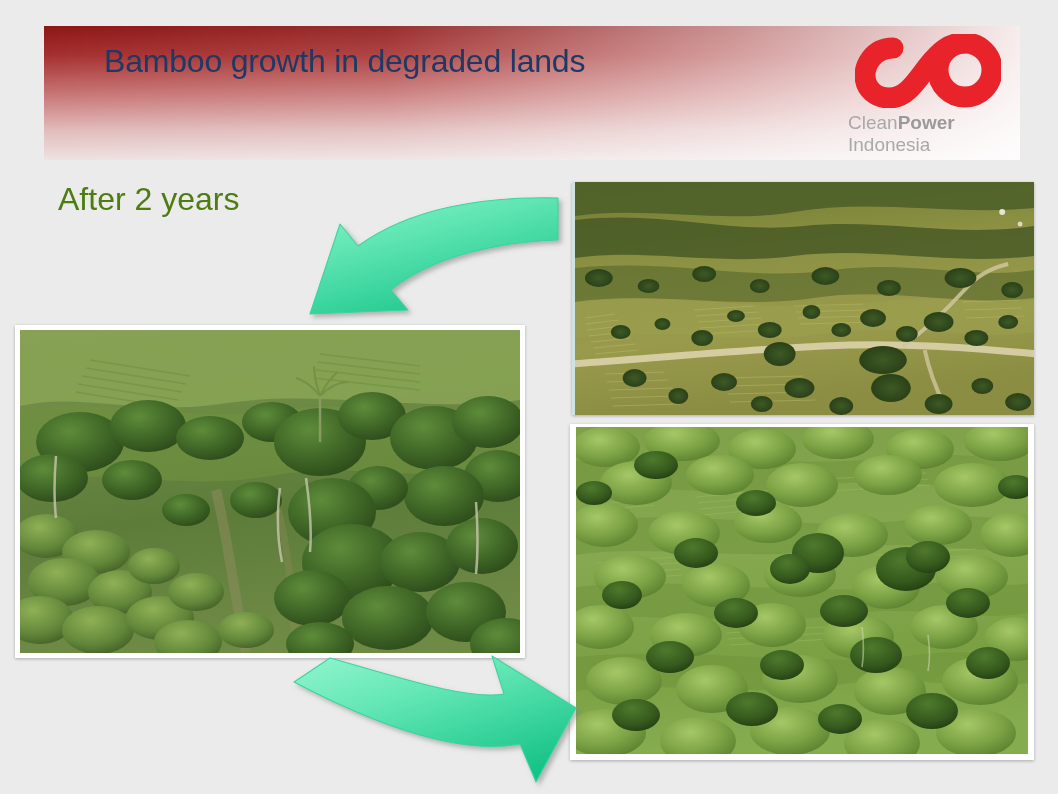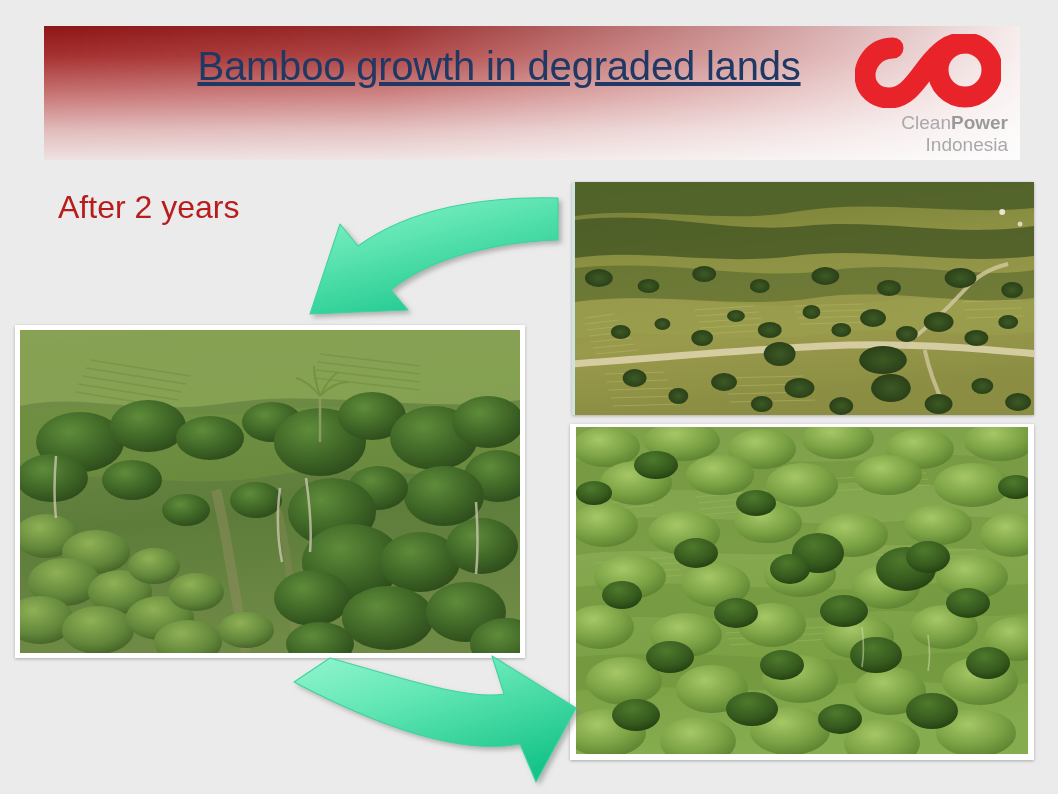--- a/index.html
+++ b/index.html
@@ -33,27 +33,26 @@
     background:
       linear-gradient(to right, rgba(255,255,255,0) 0%, rgba(255,255,255,0.10) 35%, rgba(255,255,255,0.55) 72%, rgba(255,255,255,0.92) 100%),
       linear-gradient(to bottom, #8d1616 0%, #a63030 22%, #c97878 52%, #e2bcbc 78%, #efe2e2 100%);
     overflow: hidden;
   }
   #title-text {
     position: absolute;
     left: 60px;
     top: 14px;
     width: 790px;
-    text-align: center;
-    font-size: 40px;
+    text-align: left;
+    font-size: 32px;
     line-height: 1.32;
     color: #1f3864;
     letter-spacing: -0.2px;
     white-space: pre-line;
-    text-decoration: underline;
   }
 
   
   #logo {
     position: absolute;
     right: 12px;
     top: 6px;
     width: 160px;
     height: 128px;
   }
@@ -63,45 +62,44 @@
     transform: translateX(-50%);
     top: 2px;
     width: 146px;
     height: 74px;
   }
   #logo-wordmark {
     position: absolute;
     left: 0;
     right: 0;
     top: 80px;
-    text-align: right;
+    text-align: left;
     font-size: 19px;
     color: #a9a9a9;
     line-height: 1.15;
     white-space: nowrap;
   }
   #logo-wordmark .bold { font-weight: bold; color: #9a9a9a; }
   #logo-sub {
     position: absolute;
     left: 0;
     right: 0;
     top: 102px;
-    text-align: right;
+    text-align: left;
     font-size: 19px;
     color: #a9a9a9;
     line-height: 1.15;
   }
 
   
   .caption {
     position: absolute;
     font-size: 32px;
-    color: #b91c1c;
+    color: #4d7c0f;
     white-space: nowrap;
-    margin-top: 8px;
   }
   #caption-after-2 { left: 58px; top: 181px; }
   #caption-after-3 { left: 58px; top: 705px; }
 
   
   .photo {
     position: absolute;
     overflow: hidden;
     background: #4a5a32;
     box-shadow: 0 1px 3px rgba(0,0,0,0.28);

